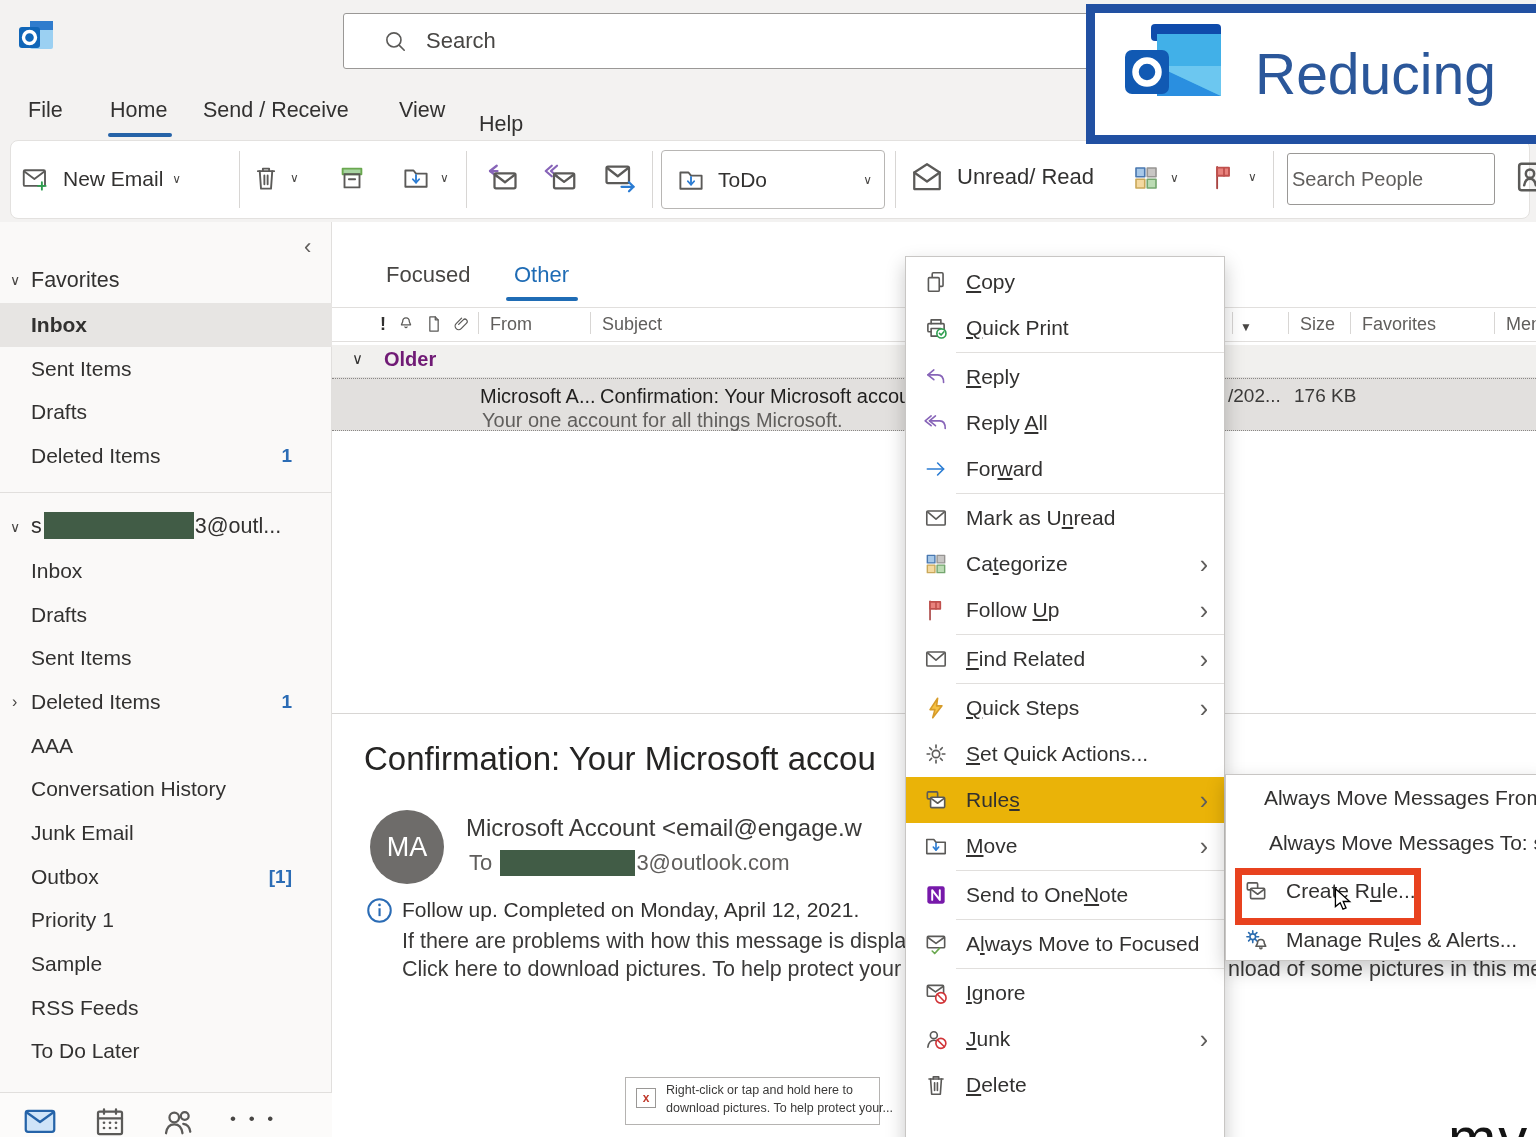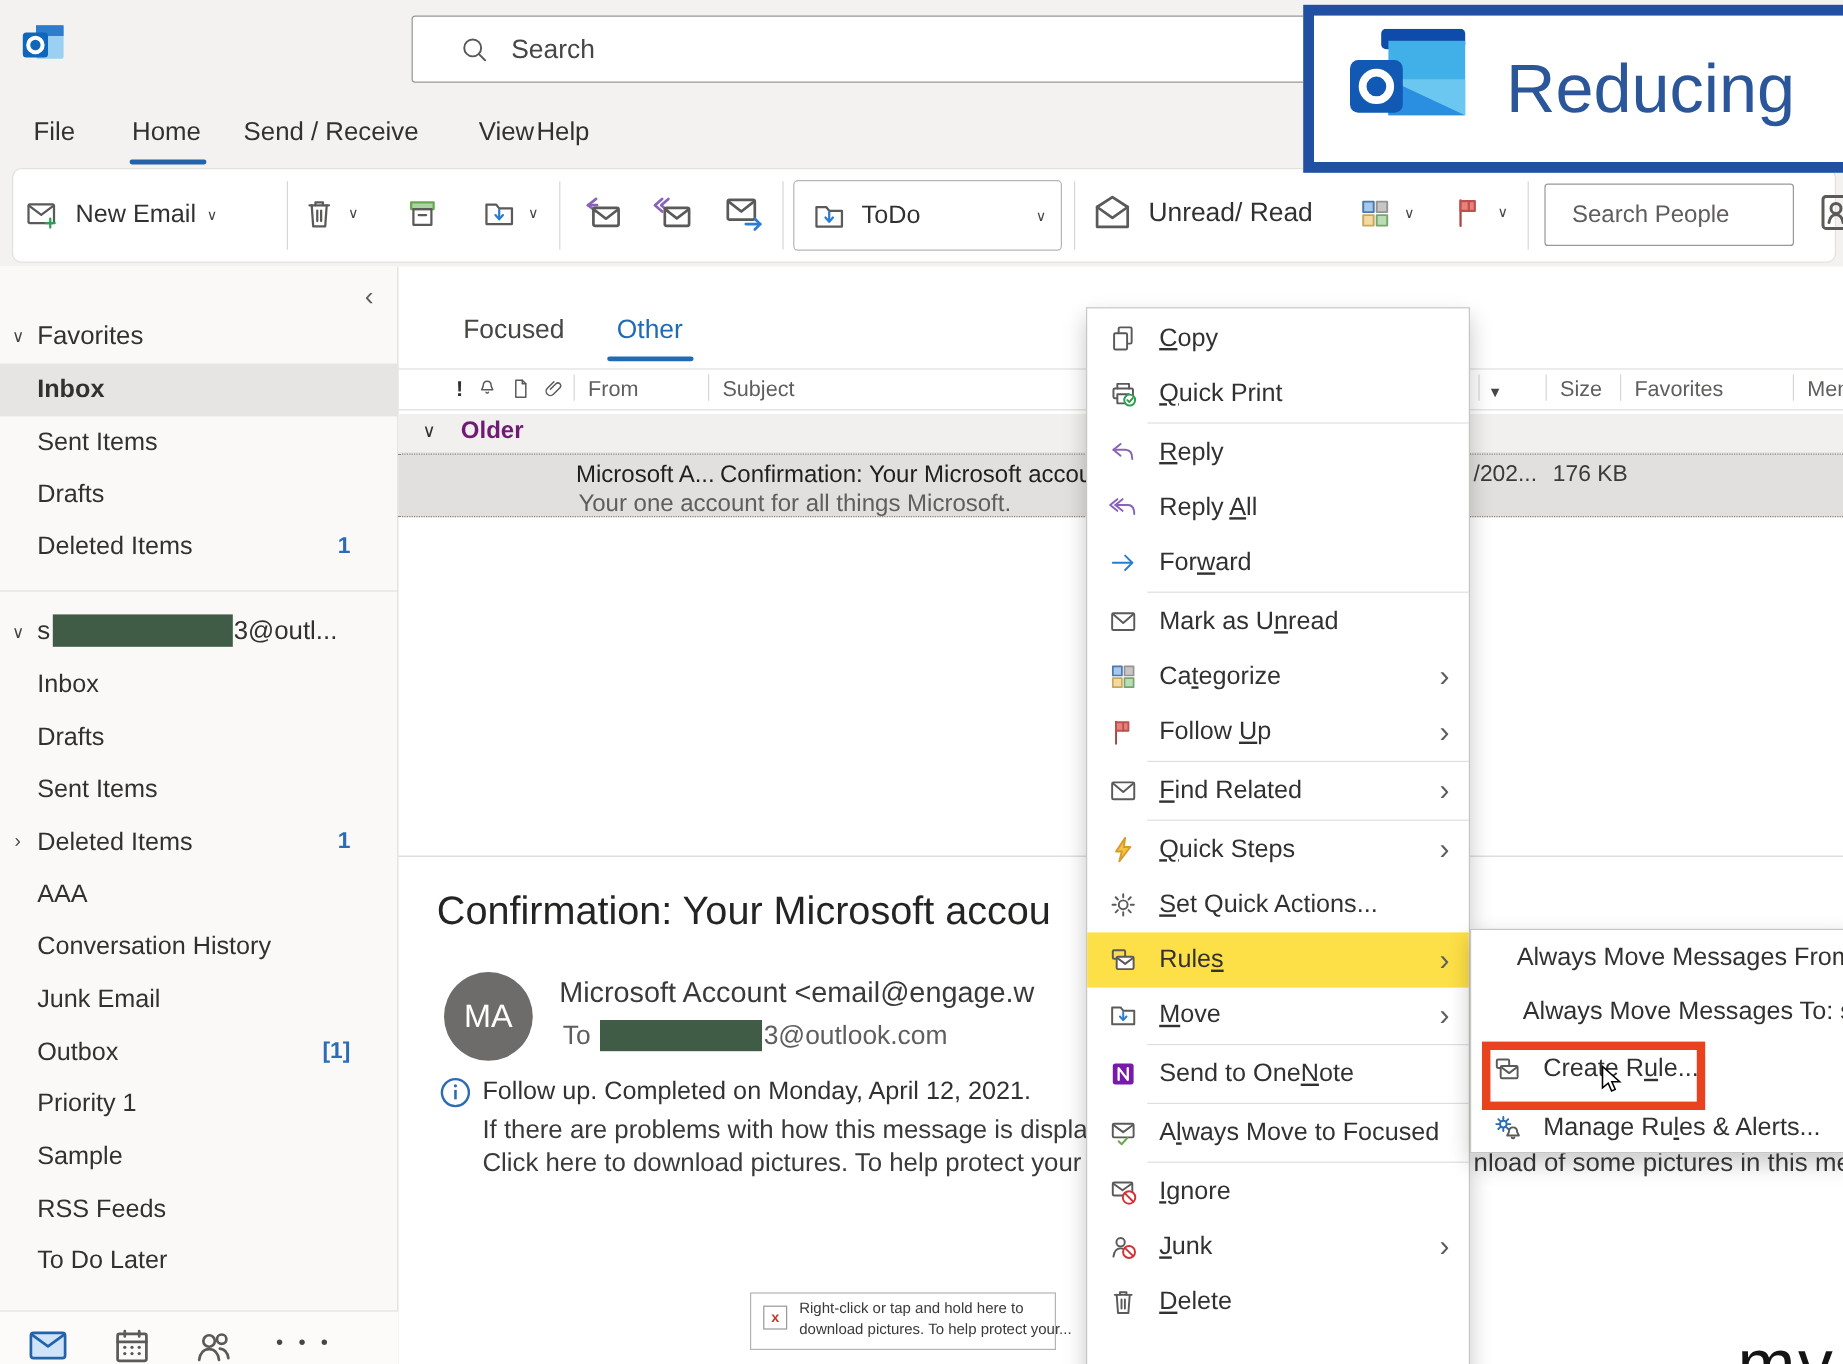--- a/index.html
+++ b/index.html
@@ -7,34 +7,34 @@
          font-family:"Liberation Sans","DejaVu Sans",sans-serif;color:#323130;}
   .abs{position:absolute;}
   
   #hdr{position:absolute;left:0;top:0;width:1536px;height:222px;background:#f3f2f1;}
   #appicon{position:absolute;left:16px;top:18px;width:40px;height:40px;}
   #searchbox{position:absolute;left:343px;top:13px;width:748px;height:54px;background:#fff;
              border:1px solid #9a9896;border-radius:3px;display:flex;align-items:center;}
   #searchbox .sicon{margin-left:38px;width:26px;height:26px;display:inline-block;}
   #searchbox .stext{margin-left:18px;font-size:22px;color:#484644;}
   .mb{position:absolute;top:98px;font-size:21.5px;color:#323130;}
-  #mb-file{left:28px;} #mb-home{left:110px;} #mb-sendrec{left:203px;} #mb-view{left:399px;} #mb-help{left:447px;}
+  #mb-file{left:28px;} #mb-home{left:110px;} #mb-sendrec{left:203px;} #mb-view{left:399px;} #mb-help{left:479px;margin-top:14px;}
   #home-underline{position:absolute;left:108px;top:133px;width:64px;height:4px;background:#2563a8;border-radius:2px;}
   #ribbon{position:absolute;left:10px;top:140px;width:1518px;height:77px;background:#fff;
           border:1px solid #e3e1df;border-radius:8px;}
   .rsep{position:absolute;top:10px;bottom:10px;width:1px;background:#d8d6d4;}
   .rbtn{position:absolute;display:flex;align-items:center;}
   .rlabel{font-size:21px;color:#323130;margin-left:12px;}
   .chev{font-size:12px;color:#484644;margin-left:9px;}
   .ric{display:inline-block;}
   #r-todo{position:absolute;left:650px;top:9px;width:222px;height:57px;border:1px solid #b8b6b4;
           border-radius:4px;display:flex;align-items:center;background:#fff;}
   #r-searchppl{position:absolute;left:1276px;top:12px;width:206px;height:50px;border:1px solid #9a9896;
           border-radius:3px;display:flex;align-items:center;background:#fff;}
-  #r-searchppl .stext{margin-left:22px;font-size:20px;color:#605e5c;}
+  #r-searchppl .stext{margin-left:4px;font-size:20px;color:#605e5c;}
   
   #banner{position:absolute;left:1086px;top:4px;width:470px;height:140px;background:#fff;
           border:9px solid #2150a2;box-sizing:border-box;display:flex;align-items:center;z-index:60;}
   #bannerlogo{margin-left:26px;width:104px;height:100px;}
   #bannertext{margin-left:30px;font-size:57px;color:#2b579a;white-space:nowrap;}
   
   #side{position:absolute;left:0;top:222px;width:332px;height:915px;background:#faf9f8;border-right:1px solid #e1dfdd;box-sizing:border-box;}
   #collapse{position:absolute;left:304px;top:12px;font-size:22px;color:#605e5c;}
   .shead{position:absolute;left:0;width:332px;height:44px;display:flex;align-items:center;font-size:21.5px;color:#323130;}
   .shead .schev{position:absolute;left:10px;font-size:14px;color:#484644;}
@@ -68,21 +68,21 @@
           color:#fff;font-size:27px;display:flex;align-items:center;justify-content:center;}
   #imgbox{position:absolute;left:625px;top:1077px;width:253px;height:46px;border:1px solid #b5b3b1;background:#fff;}
   #imgx{position:absolute;left:10px;top:10px;width:18px;height:18px;border:1px solid #9a9896;
         color:#c0392b;font-size:12px;font-weight:700;display:flex;align-items:center;justify-content:center;}
   .imgtxt{position:absolute;left:40px;font-size:12.5px;color:#3b3a39;white-space:nowrap;}
   #watermark{position:absolute;left:1448px;top:1104px;font-size:58px;color:#141414;letter-spacing:2px;}
   
   #ctxmenu{position:absolute;left:905px;top:256px;width:320px;height:900px;background:#fff;
            border:1px solid #c8c6c4;box-shadow:0 8px 18px rgba(0,0,0,.22);z-index:50;padding-top:2px;box-sizing:border-box;}
   .mitem{height:46px;display:flex;align-items:center;padding-left:15px;}
-  .mitem.mhl{background:#fde047;}
+  .mitem.mhl{background:#eab308;}
   .micon{width:30px;height:26px;display:flex;align-items:center;}
   .mlabel{margin-left:15px;font-size:21px;color:#323130;white-space:nowrap;}
   .marrow{margin-left:auto;margin-right:16px;font-size:25px;color:#605e5c;}
   .mdiv{height:1px;background:#e1dfdd;margin:1px 0 1px 50px;}
   
   #submenu{position:absolute;left:1225px;top:774px;width:320px;height:187px;background:#fff;
            border:1px solid #c8c6c4;box-shadow:0 8px 18px rgba(0,0,0,.22);z-index:55;box-sizing:border-box;}
   .smitem{height:45px;display:flex;align-items:center;padding-left:15px;}
   .smitem.tall{height:52px;}
   #annotation-box{position:absolute;left:1235px;top:868px;width:186px;height:57px;border:7px solid #e8421f;

